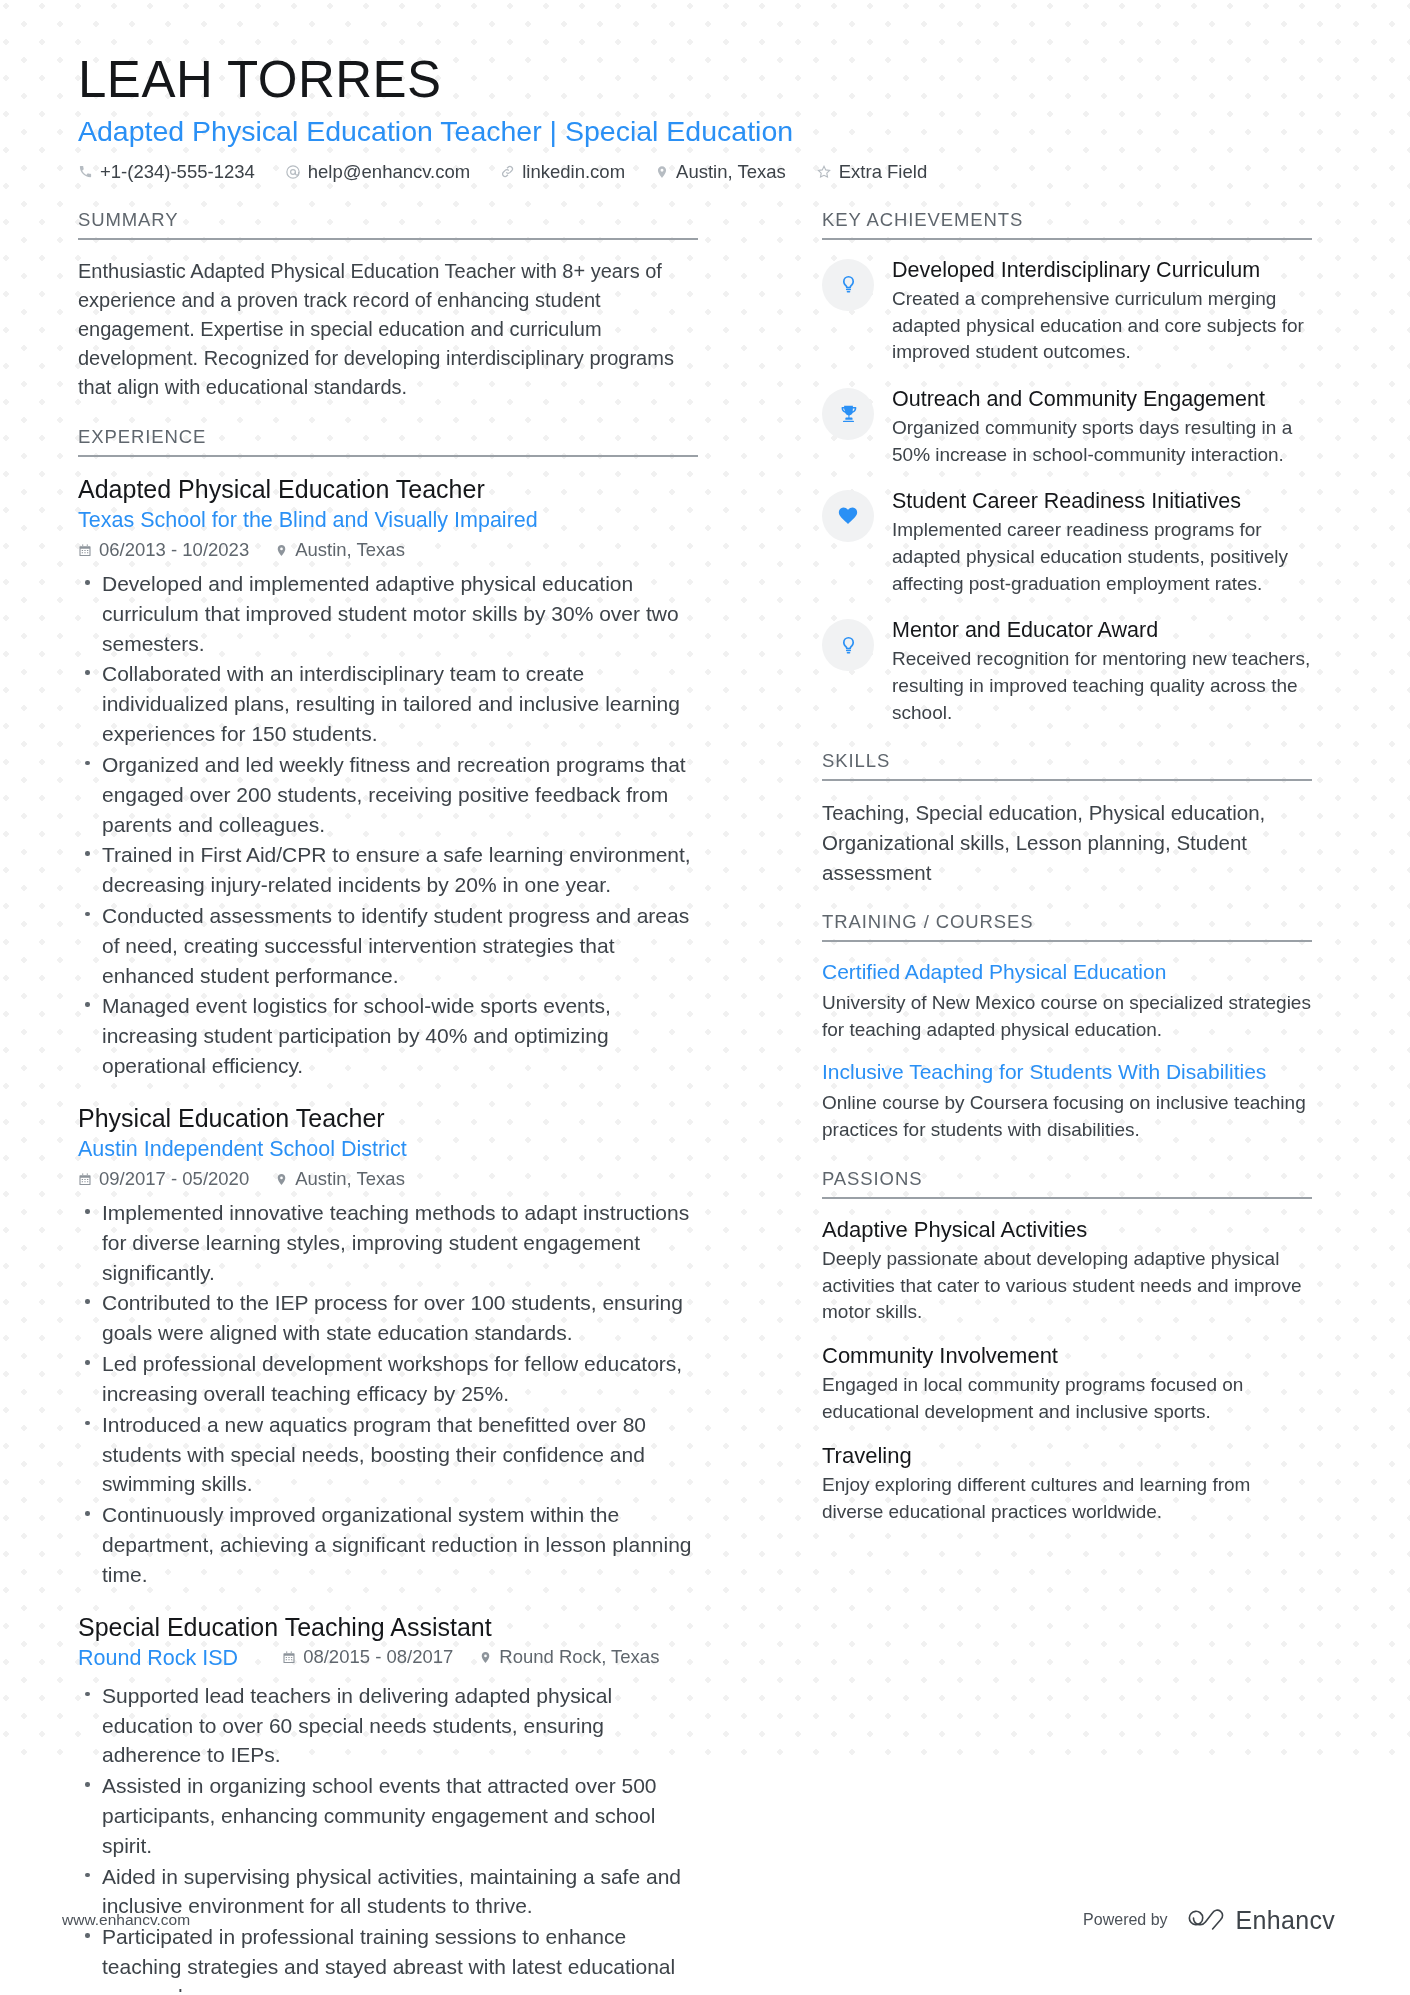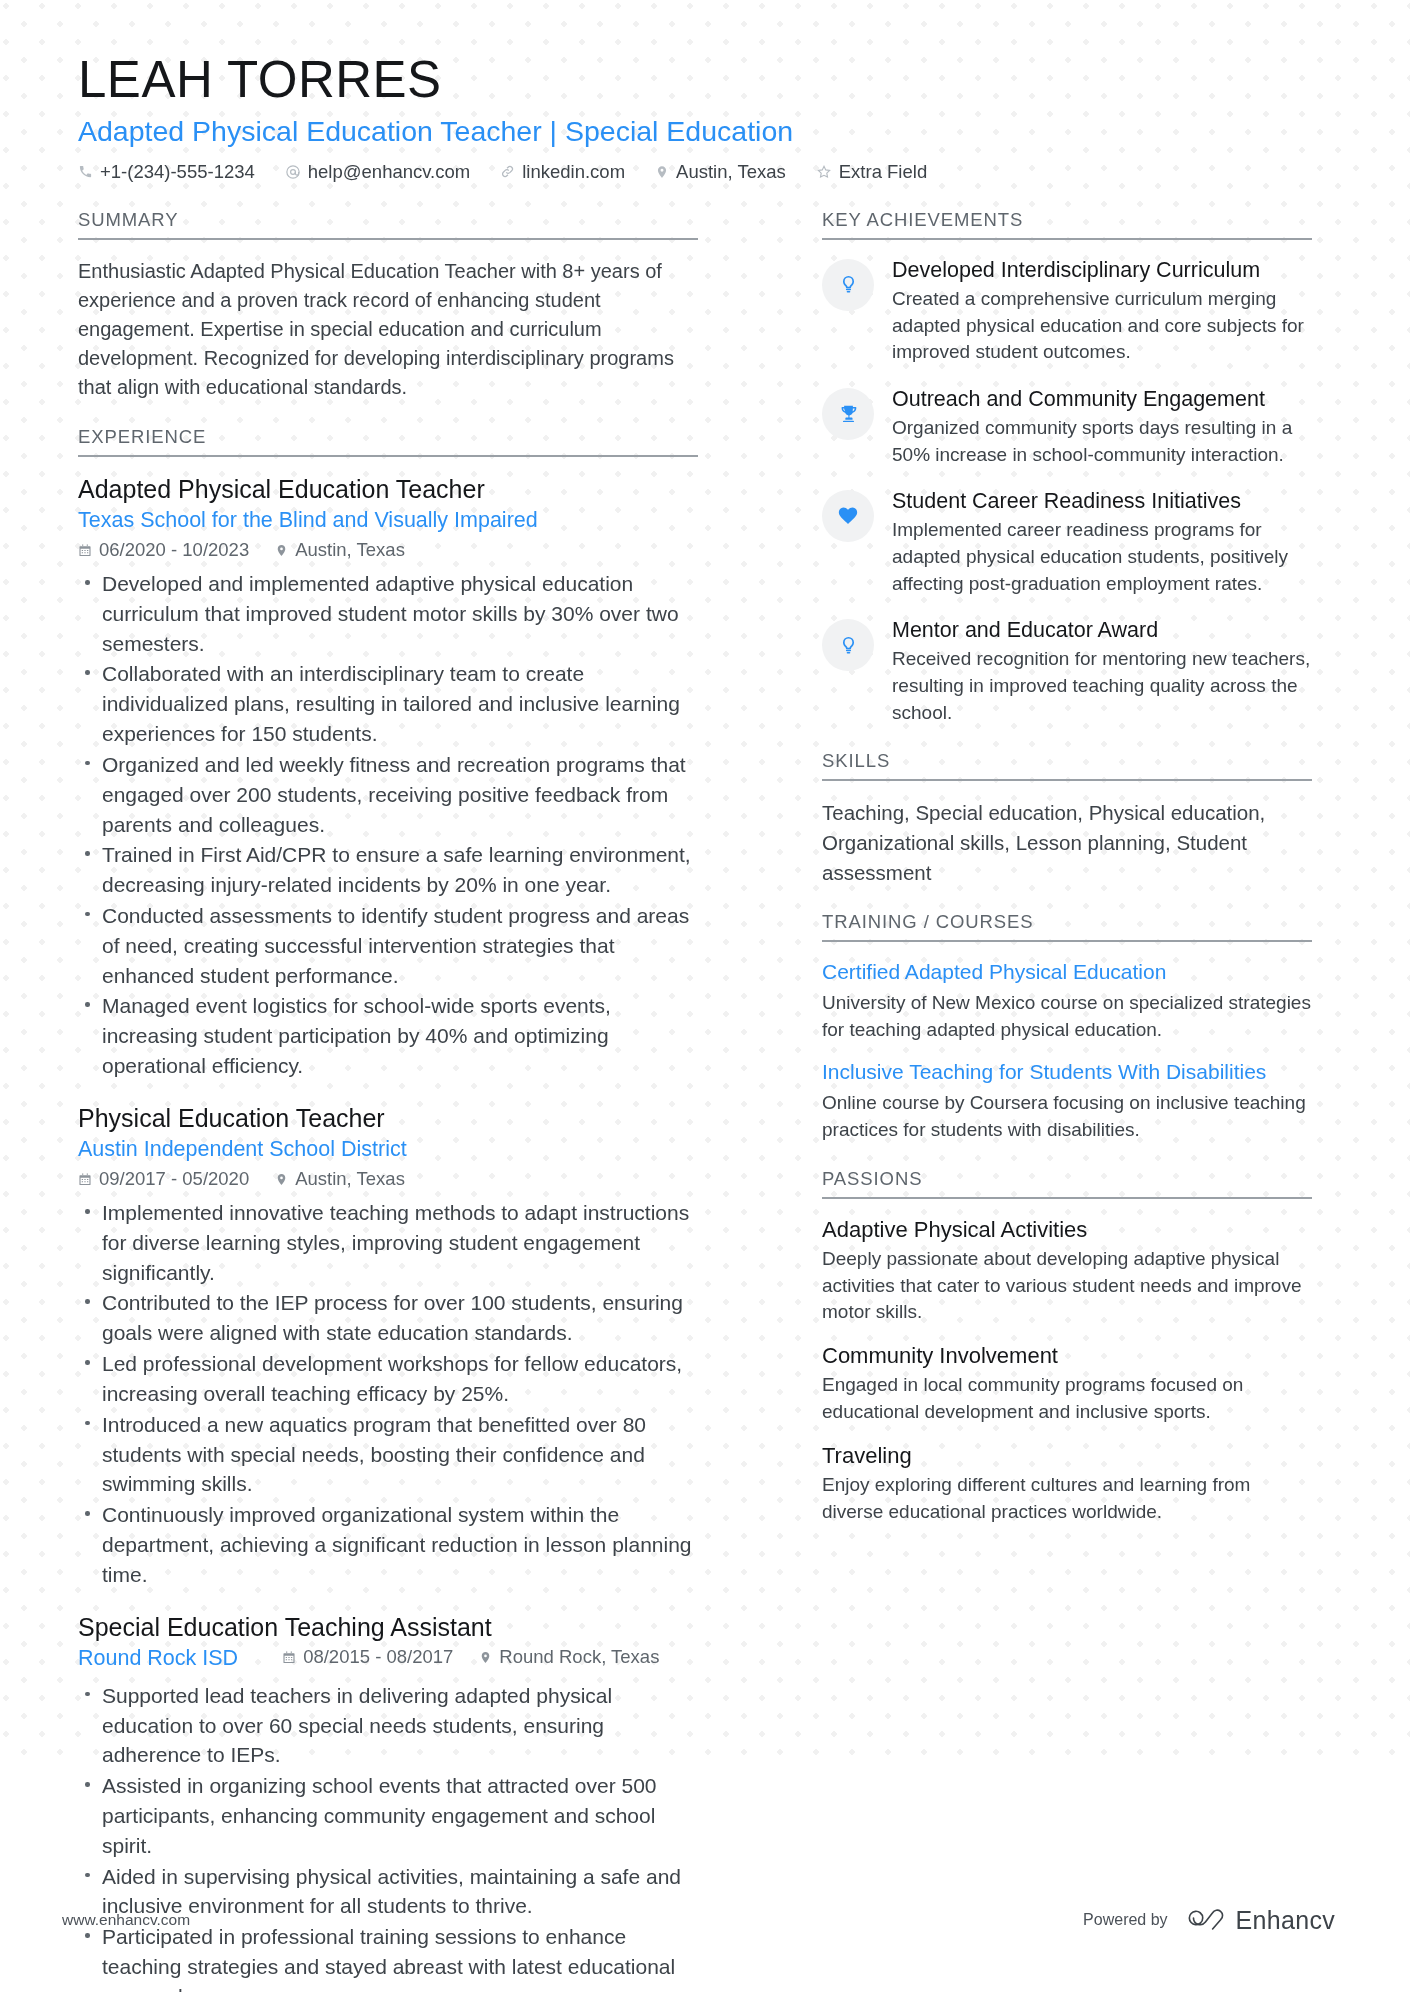--- a/index.html
+++ b/index.html
@@ -299,21 +299,21 @@
           <div class="job">
             <div class="job-title">Adapted Physical Education Teacher</div>
             <div class="job-company">Texas School for the Blind and Visually Impaired</div>
             <div class="job-meta">
               <span class="mi">
                 <span class="ic">
                   <svg width="14" height="15" viewBox="0 0 24 24" fill="currentColor">
                       <path d="M7 1.5h2V4H7zM15 1.5h2V4h-2zM3.5 4.5h17c.6 0 1 .4 1 1v15c0 .6-.4 1-1 1h-17c-.6 0-1-.4-1-1v-15c0-.6.4-1 1-1zm.9 4.6v10.5h15.2V9.1zM6.4 11h2.2v2H6.4zm4.5 0h2.2v2h-2.2zm4.5 0h2.2v2h-2.2zM6.4 14.8h2.2v2H6.4zm4.5 0h2.2v2h-2.2zm4.5 0h2.2v2h-2.2z"></path>
                     </svg>
                 </span>
-                <span>06/2020 - 10/2023</span>
+                <span>06/2013 - 10/2023</span>
               </span>
               <span class="mi">
                 <span class="ic">
                   <svg width="13" height="15" viewBox="0 0 24 24" fill="currentColor">
                       <path d="M12 2C8.1 2 5 5.1 5 9c0 5.2 7 13 7 13s7-7.8 7-13c0-3.9-3.1-7-7-7zm0 9.5A2.5 2.5 0 1112 6.5a2.5 2.5 0 010 5z"></path>
                     </svg>
                 </span>
                 <span>Austin, Texas</span>
               </span>
             </div>

